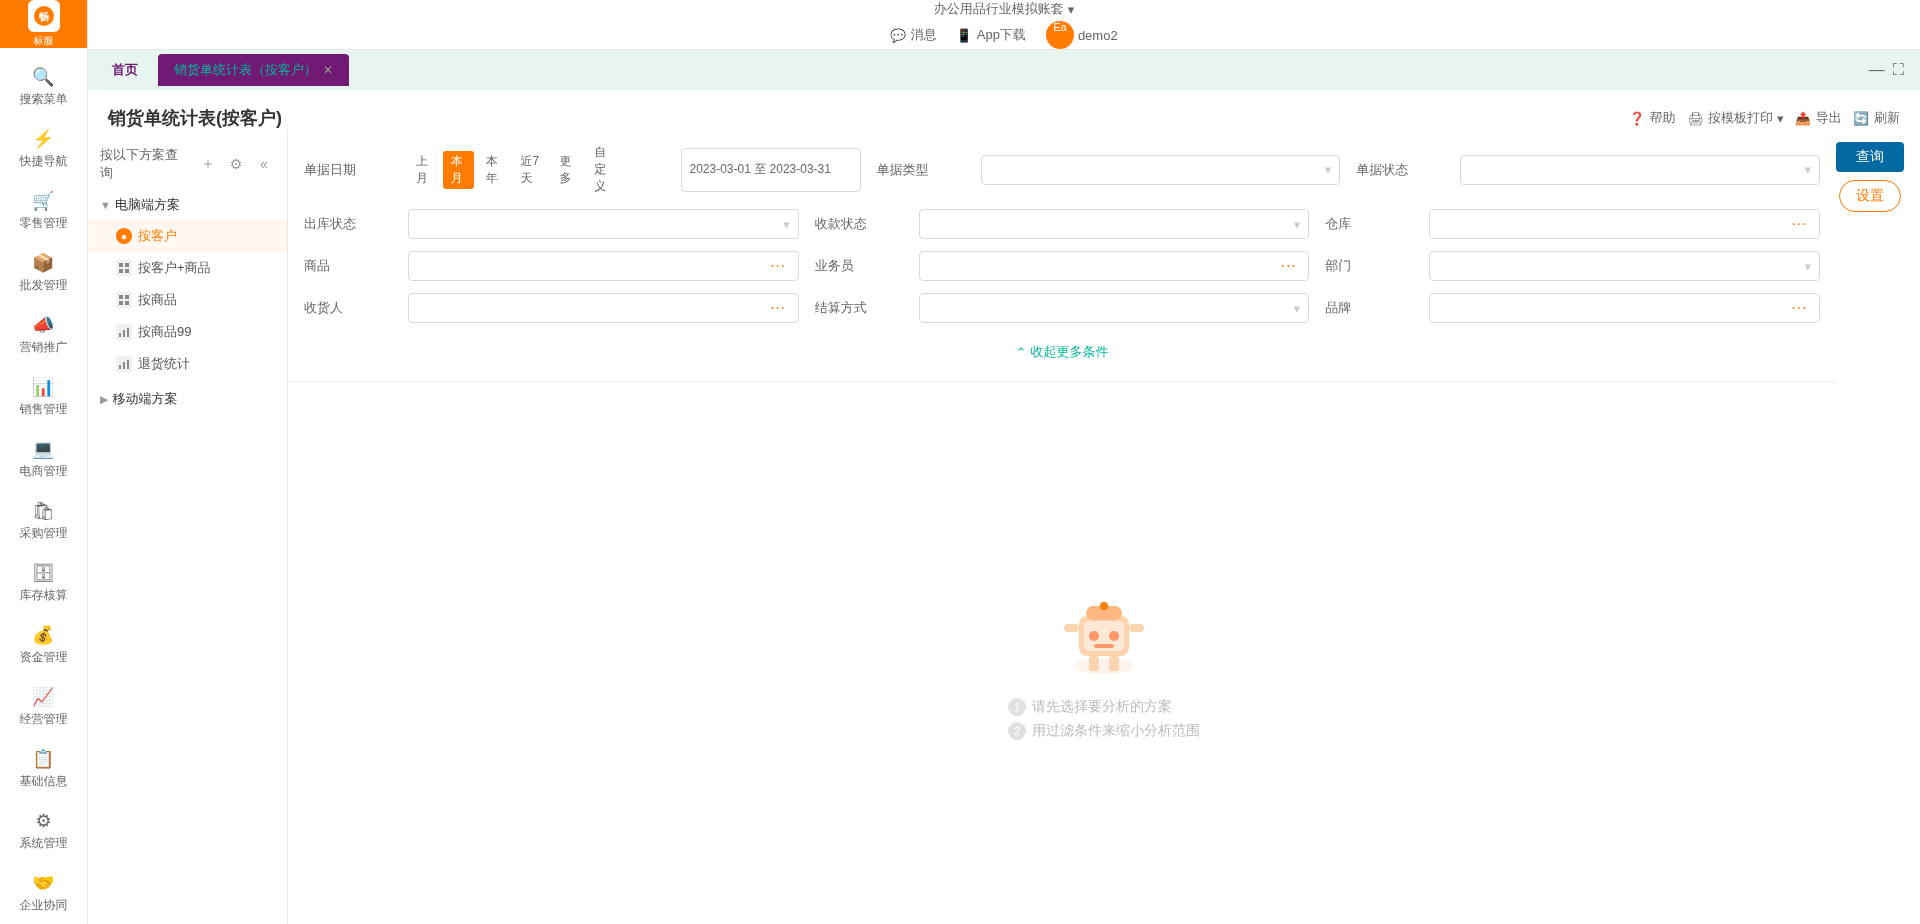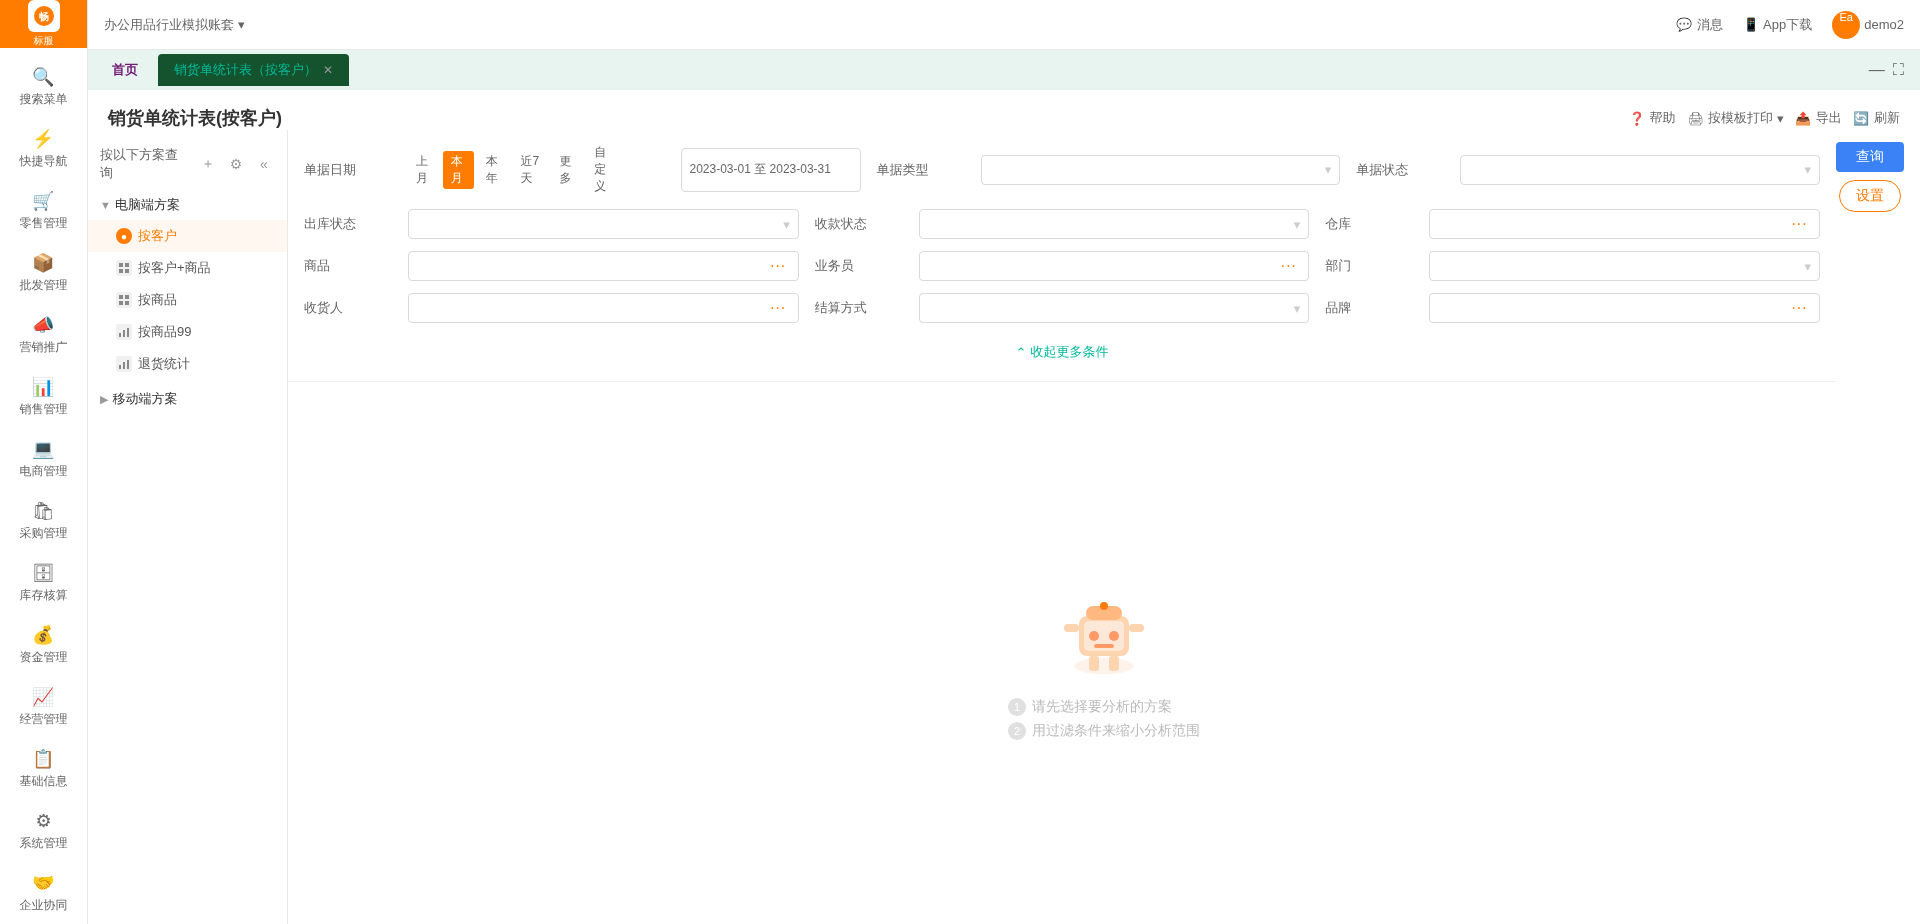--- a/index.html
+++ b/index.html
@@ -11,32 +11,32 @@
     .logo-icon { width: 32px; height: 32px; background: #fff; border-radius: 6px; display: flex; align-items: center; justify-content: center; }
     .logo-text { color: #fff; font-size: 10px; margin-top: 2px; }
     .sidebar-menu { width: 100%; display: flex; flex-direction: column; align-items: center; padding: 8px 0; }
     .sidebar-item { width: 100%; display: flex; flex-direction: column; align-items: center; padding: 10px 4px; cursor: pointer; color: #666; font-size: 12px; border-radius: 4px; }
     .sidebar-item .icon { font-size: 18px; margin-bottom: 3px; }
 
     
     .main-wrapper { flex: 1; display: flex; flex-direction: column; height: 924px; overflow: hidden; }
 
     
-    .top-header { height: 50px; background: #fff; border-bottom: 1px solid #e8e8e8; display: flex; align-items: center; justify-content: space-between; padding: 0 16px; }
+    .top-header { height: 50px; background: #fff; border-bottom: 1px solid #e8e8e8; display: flex; align-items: center; justify-content: space-between; padding: 0 16px; flex-direction: column; }
     .header-left { display: flex; align-items: center; gap: 8px; font-size: 13px; color: #666; }
     .header-dropdown { display: flex; align-items: center; gap: 4px; cursor: pointer; }
     .header-right { display: flex; align-items: center; gap: 20px; font-size: 13px; color: #666; }
     .header-right-item { display: flex; align-items: center; gap: 4px; cursor: pointer; }
     .avatar { width: 28px; height: 28px; border-radius: 50%; background: #ff7c00; display: flex; align-items: flex-start; justify-content: center; color: #fff; font-size: 11px; }
 
     
     .tab-bar { height: 40px; background: #e8f4f0; display: flex; align-items: center; padding: 0 8px; gap: 4px; }
     .tab { height: 32px; padding: 0 16px; display: flex; align-items: center; gap: 6px; border-radius: 4px 4px 0 0; cursor: pointer; font-size: 13px; }
     .tab.home { background: transparent; color: #701a75; font-weight: bold; }
-    .tab.active { background: #14532d; color: #00b99a; font-weight: 500; }
+    .tab.active { background: #701a75; color: #00b99a; font-weight: 500; }
     .tab-close { font-size: 12px; color: #999; cursor: pointer; }
 
     
     .page-content { flex: 1; background: #fff; display: flex; flex-direction: column; overflow: hidden; }
 
     
     .page-header { padding: 16px 20px 0 20px; display: flex; align-items: center; justify-content: space-between; }
     .page-title { font-size: 18px; font-weight: 600; color: #333; }
     .page-actions { display: flex; align-items: center; gap: 12px; }
     .page-action-btn { display: flex; align-items: center; gap: 4px; font-size: 13px; color: #666; cursor: pointer; }
@@ -70,21 +70,21 @@
     .filter-item { display: flex; align-items: center; flex: 1; min-width: 0; gap: 48px; }
     .filter-label { color: #666; font-size: 13px; white-space: nowrap; min-width: 56px; }
     .filter-input { flex: 1; height: 30px; border: 1px solid #d9d9d9; border-radius: 4px; padding: 0 8px; font-size: 13px; color: #333; display: flex; align-items: center; justify-content: space-between; cursor: pointer; background: #fff; }
     .date-shortcuts { display: flex; align-items: center; gap: 4px; margin-right: 8px; }
     .date-btn { padding: 2px 8px; font-size: 12px; border-radius: 3px; cursor: pointer; color: #666; }
     .date-btn.active { background: #ff7c00; color: #fff; border-radius: 3px; }
     .date-range-input { display: flex; align-items: center; font-size: 12px; color: #666; border: 1px solid #d9d9d9; border-radius: 4px; padding: 0 8px; height: 44px; min-width: 180px; }
     .filter-dots { color: #ff7c00; font-size: 16px; cursor: pointer; margin: 0 4px; }
 
     .collapse-btn { display: flex; align-items: center; justify-content: center; padding: 8px; color: #00b99a; font-size: 13px; cursor: pointer; gap: 4px; }
-    .btn-query { background: #3b82f6; color: #fff; border: none; border-radius: 4px; padding: 6px 20px; font-size: 14px; cursor: pointer; }
+    .btn-query { background: #0369a1; color: #fff; border: none; border-radius: 4px; padding: 6px 20px; font-size: 14px; cursor: pointer; }
     .btn-settings { background: #fff; color: #ff7c00; border: 1px solid #ff7c00; border-radius: 16px; padding: 6px 16px; font-size: 14px; cursor: pointer; }
 
     
     .empty-state { flex: 1; display: flex; flex-direction: column; align-items: center; justify-content: center; color: #999; gap: 12px; }
     .empty-hints { display: flex; flex-direction: column; gap: 6px; font-size: 14px; color: #bbb; }
     .empty-hint { display: flex; align-items: center; gap: 6px; }
     .hint-num { width: 18px; height: 18px; border-radius: 50%; background: #e0e0e0; color: #fff; display: flex; align-items: center; justify-content: center; font-size: 11px; }
 
     
     .robot-svg { width: 120px; height: 120px; }

